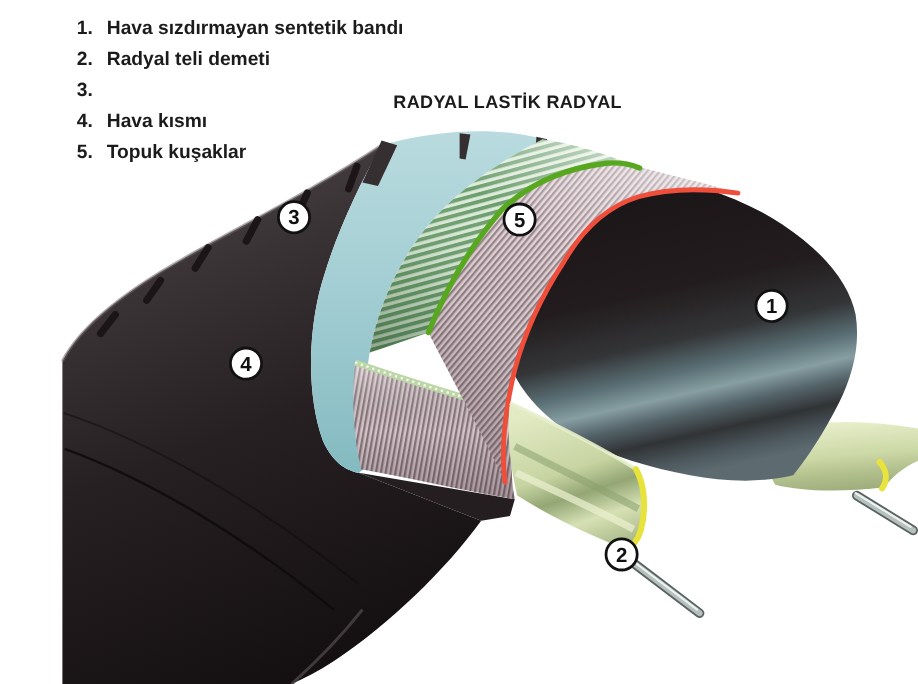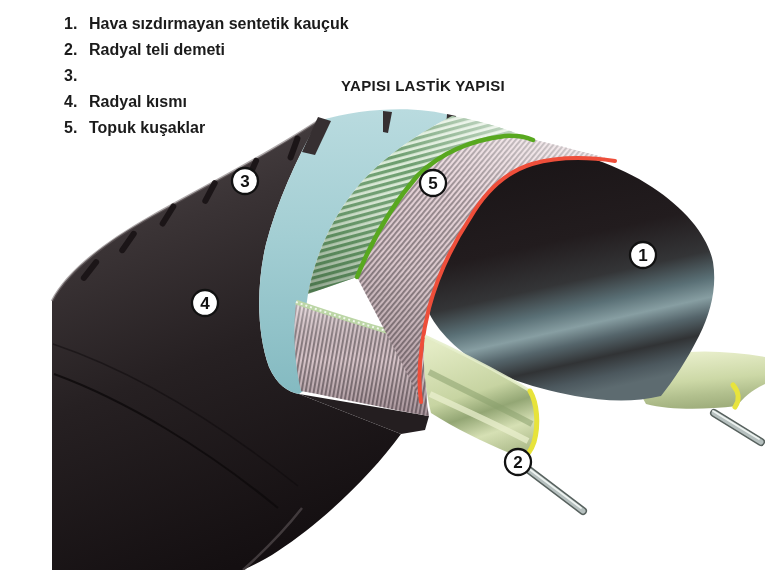--- a/index.html
+++ b/index.html
@@ -212,34 +212,34 @@
     </g>
     <g>
       <circle cx="433" cy="183" r="13" fill="#ffffff" stroke="#111111" stroke-width="2.3"></circle>
       <text class="callout-text" x="433" y="189" text-anchor="middle">5</text>
     </g>
   </svg>
 
   <div class="legend">
     <div class="legend-row">
       <span class="legend-num">1.</span>
-      <span class="legend-label">Hava sızdırmayan sentetik kauçuk</span>
+      <span class="legend-label">Hava sızdırmayan sentetik bandı</span>
     </div>
     <div class="legend-row">
       <span class="legend-num">2.</span>
       <span class="legend-label">Radyal teli demeti</span>
     </div>
     <div class="legend-row">
       <span class="legend-num">3.</span>
     </div>
     <div class="legend-row">
       <span class="legend-num">4.</span>
-      <span class="legend-label">Radyal kısmı</span>
+      <span class="legend-label">Hava kısmı</span>
     </div>
     <div class="legend-row">
       <span class="legend-num">5.</span>
       <span class="legend-label">Topuk kuşaklar</span>
     </div>
   </div>
 
-  <div class="diagram-title">YAPISI LASTİK YAPISI</div>
+  <div class="diagram-title">RADYAL LASTİK RADYAL</div>
 
 </div>
 
 </body></html>

